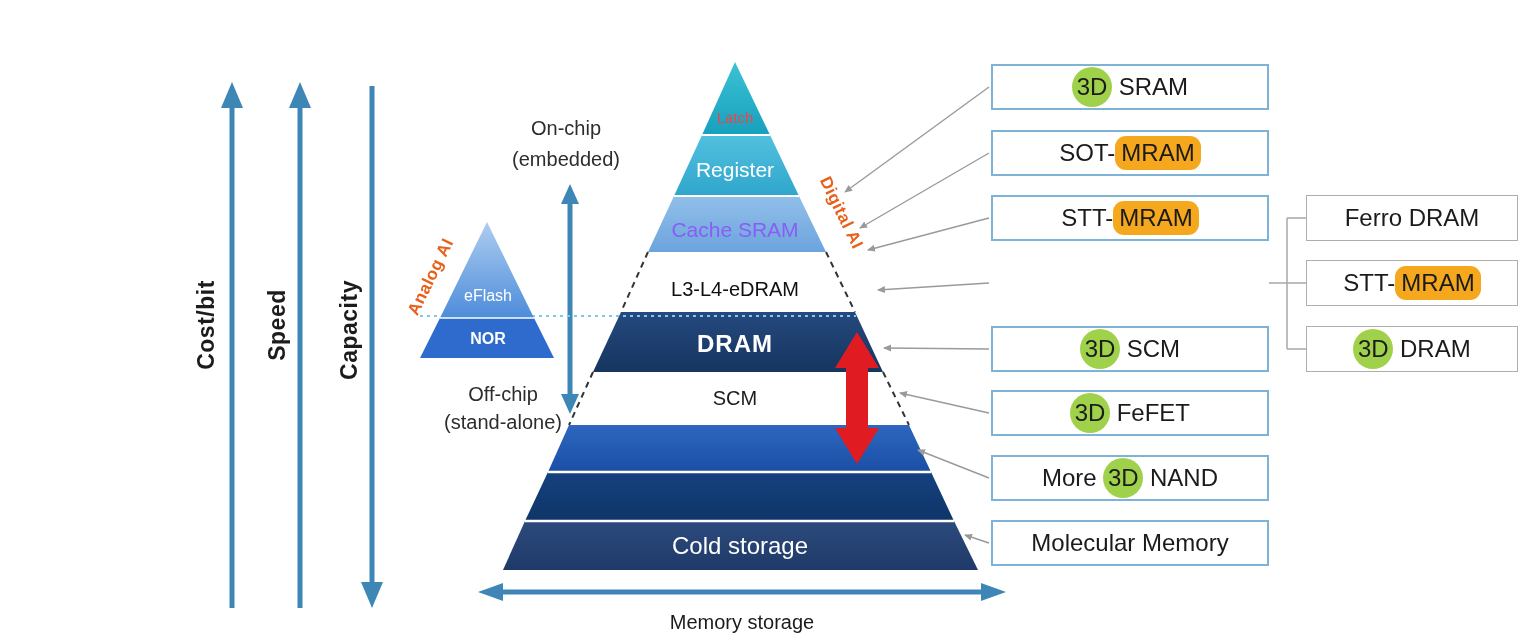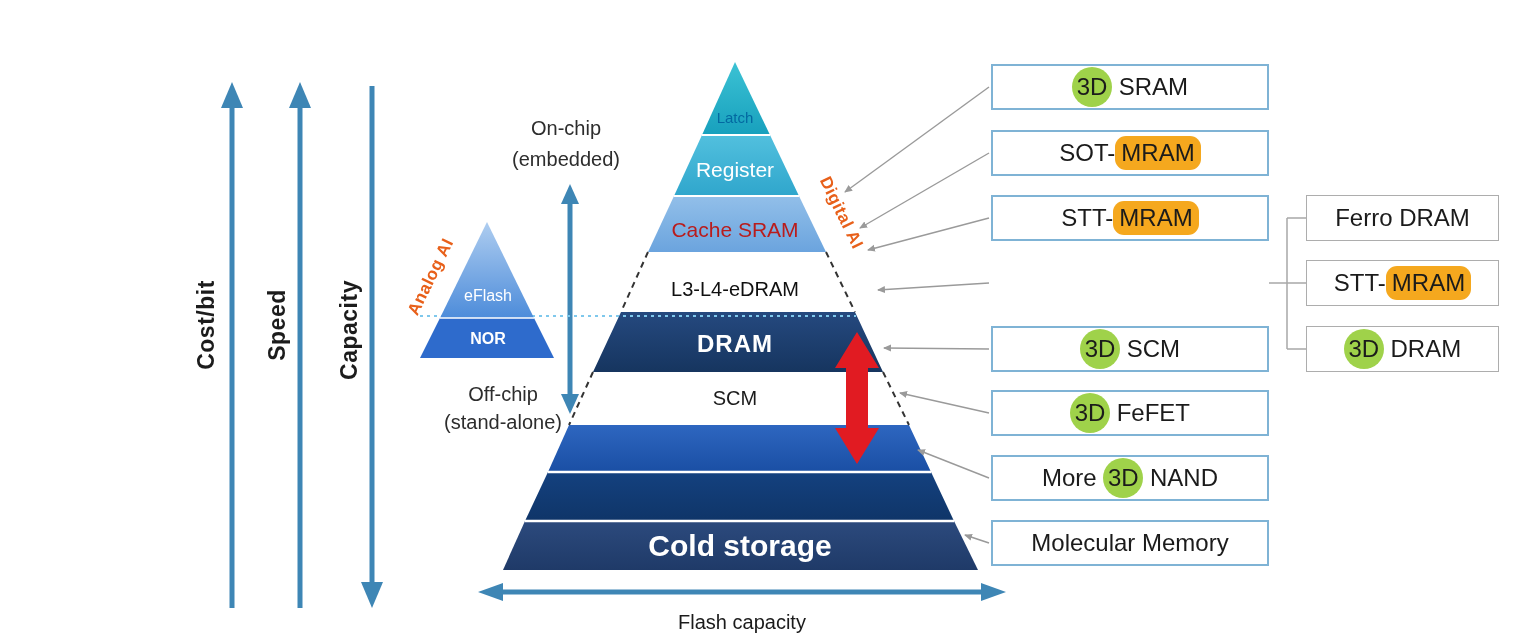--- a/index.html
+++ b/index.html
@@ -8,21 +8,21 @@
   .stage > svg{position:absolute;left:0;top:0;}
   .t{position:absolute;transform:translate(-50%,-50%);white-space:nowrap;
      font-family:"Liberation Sans",sans-serif;}
   .axis-label{font-weight:bold;font-size:23px;color:#1c1c1c;letter-spacing:.5px;}
   .chip-label{font-size:20px;color:#2d2d2d;}
   .ai-label{font-size:17px;font-weight:bold;color:#E8601A;letter-spacing:.5px;}
   .co{position:absolute;left:991px;width:278px;height:46px;background:#fff;
       border:2px solid #7FB3D5;display:flex;align-items:center;justify-content:center;
       font-size:24px;color:#1b1b1b;box-sizing:border-box;}
   .co span{white-space:pre;}
-  .co2{left:1306px;width:193px;border:1.5px solid #ADADAD;}
+  .co2{left:1306px;width:212px;border:1.5px solid #ADADAD;}
   .hl[data-hl="green-circle"]{display:inline-flex;align-items:center;justify-content:center;
       min-width:40px;height:40px;border-radius:50%;background:#9FD24A;}
   .hl[data-hl="orange-box"]{background:#F5A81E;padding:3px 6px;border-radius:11px;}
 </style>
 </head>
 <body>
 
 <div class="stage">
 
   <svg width="1536" height="638" viewBox="0 0 1536 638">
@@ -145,29 +145,29 @@
   <div class="t chip-label" style="left:566px;top:159px">(embedded)</div>
   <div class="t chip-label" style="left:503px;top:394px">Off-chip</div>
   <div class="t chip-label" style="left:503px;top:422px">(stand-alone)</div>
 
   <div class="t ai-label" style="left:431px;top:277px;transform:translate(-50%,-50%) rotate(-64deg)">Analog AI</div>
   <div class="t ai-label" style="left:841px;top:213px;transform:translate(-50%,-50%) rotate(64deg)">Digital AI</div>
 
   <div class="t" style="left:488px;top:296px;font-size:16px;color:#fff">eFlash</div>
   <div class="t" style="left:488px;top:339px;font-size:16px;font-weight:bold;color:#fff">NOR</div>
 
-  <div class="t" style="left:735px;top:117px;font-size:15px;color:#0369a1">Latch</div>
+  <div class="t" style="left:735px;top:117px;font-size:15px;color:#ef4444">Latch</div>
   <div class="t" style="left:735px;top:170px;font-size:21px;color:#fff">Register</div>
-  <div class="t" style="left:735px;top:230px;font-size:21px;color:#b91c1c">Cache SRAM</div>
+  <div class="t" style="left:735px;top:230px;font-size:21px;color:#8b5cf6">Cache SRAM</div>
   <div class="t" style="left:735px;top:289px;font-size:20px;color:#101010">L3-L4-eDRAM</div>
   <div class="t" style="left:735px;top:344px;font-size:24px;font-weight:bold;color:#fff;letter-spacing:1px">DRAM</div>
   <div class="t" style="left:735px;top:398px;font-size:20px;color:#1b1b1b">SCM</div>
-  <div class="t" style="left:740px;top:546px;font-size:30px;font-weight:bold;color:#fff">Cold storage</div>
-
-  <div class="t" style="left:742px;top:622px;font-size:20px;color:#1b1b1b">Flash capacity</div>
+  <div class="t" style="left:740px;top:546px;font-size:24px;font-weight:normal;color:#fff">Cold storage</div>
+
+  <div class="t" style="left:742px;top:622px;font-size:20px;color:#1b1b1b">Memory storage</div>
 
   <div class="co" style="top:64px">
     <span class="pre"></span>
     <span class="hl" data-hl="green-circle">3D</span>
     <span class="post"> SRAM</span>
   </div>
   <div class="co" style="top:130px">
     <span class="pre">SOT-</span>
     <span class="hl" data-hl="orange-box">MRAM</span>
     <span class="post"></span>

